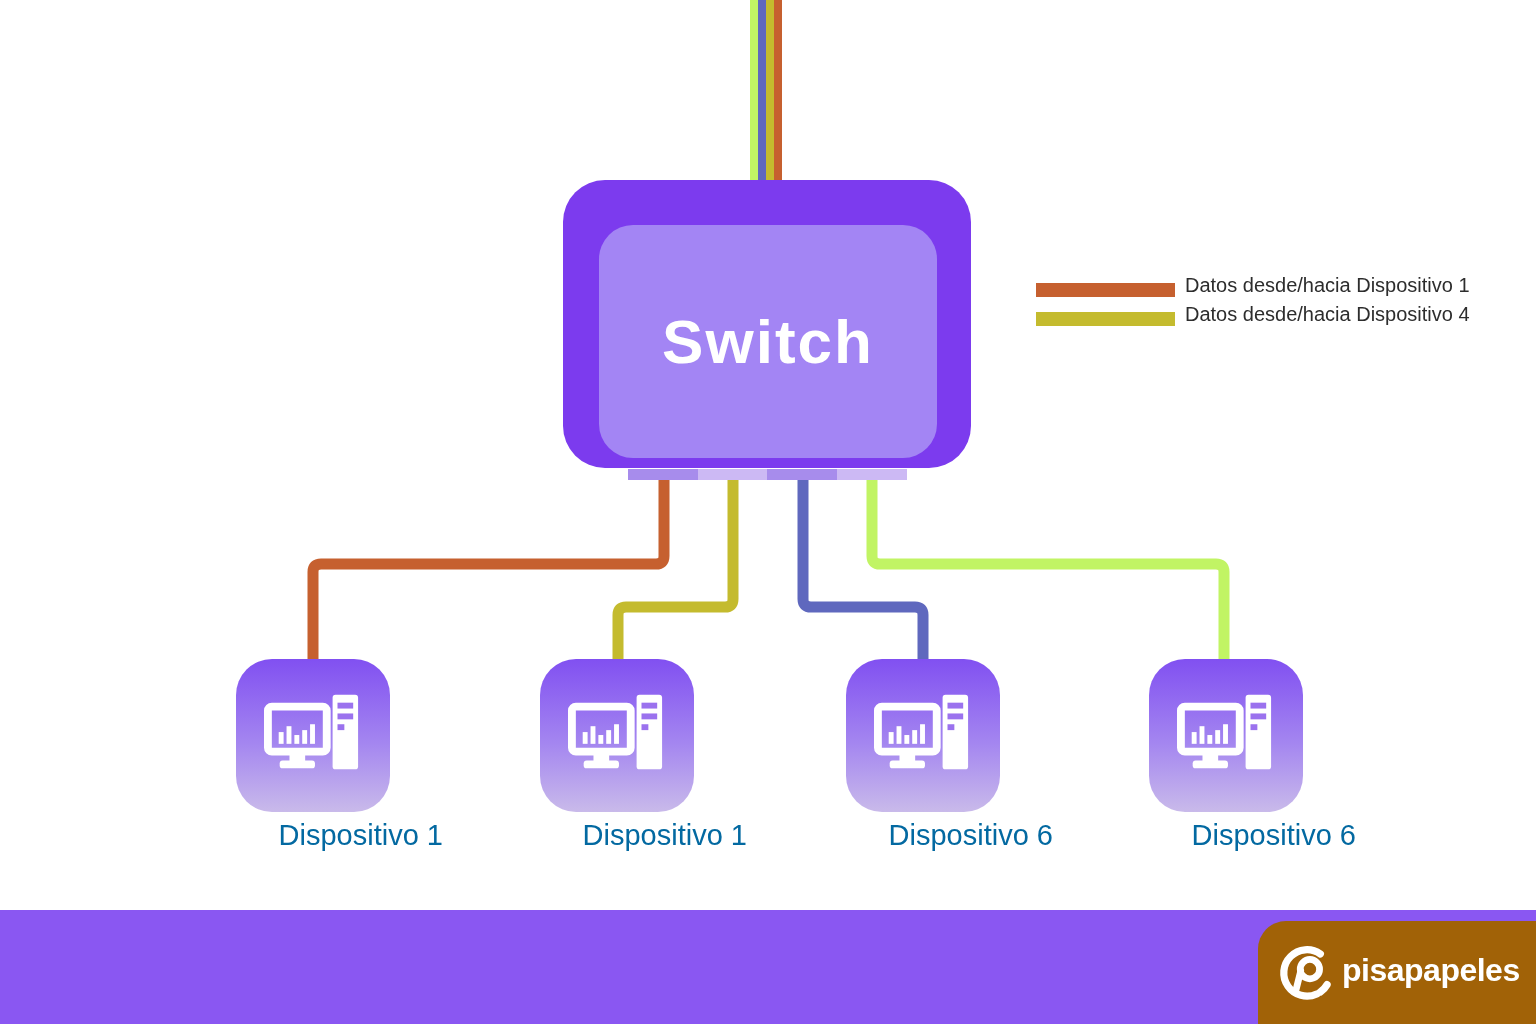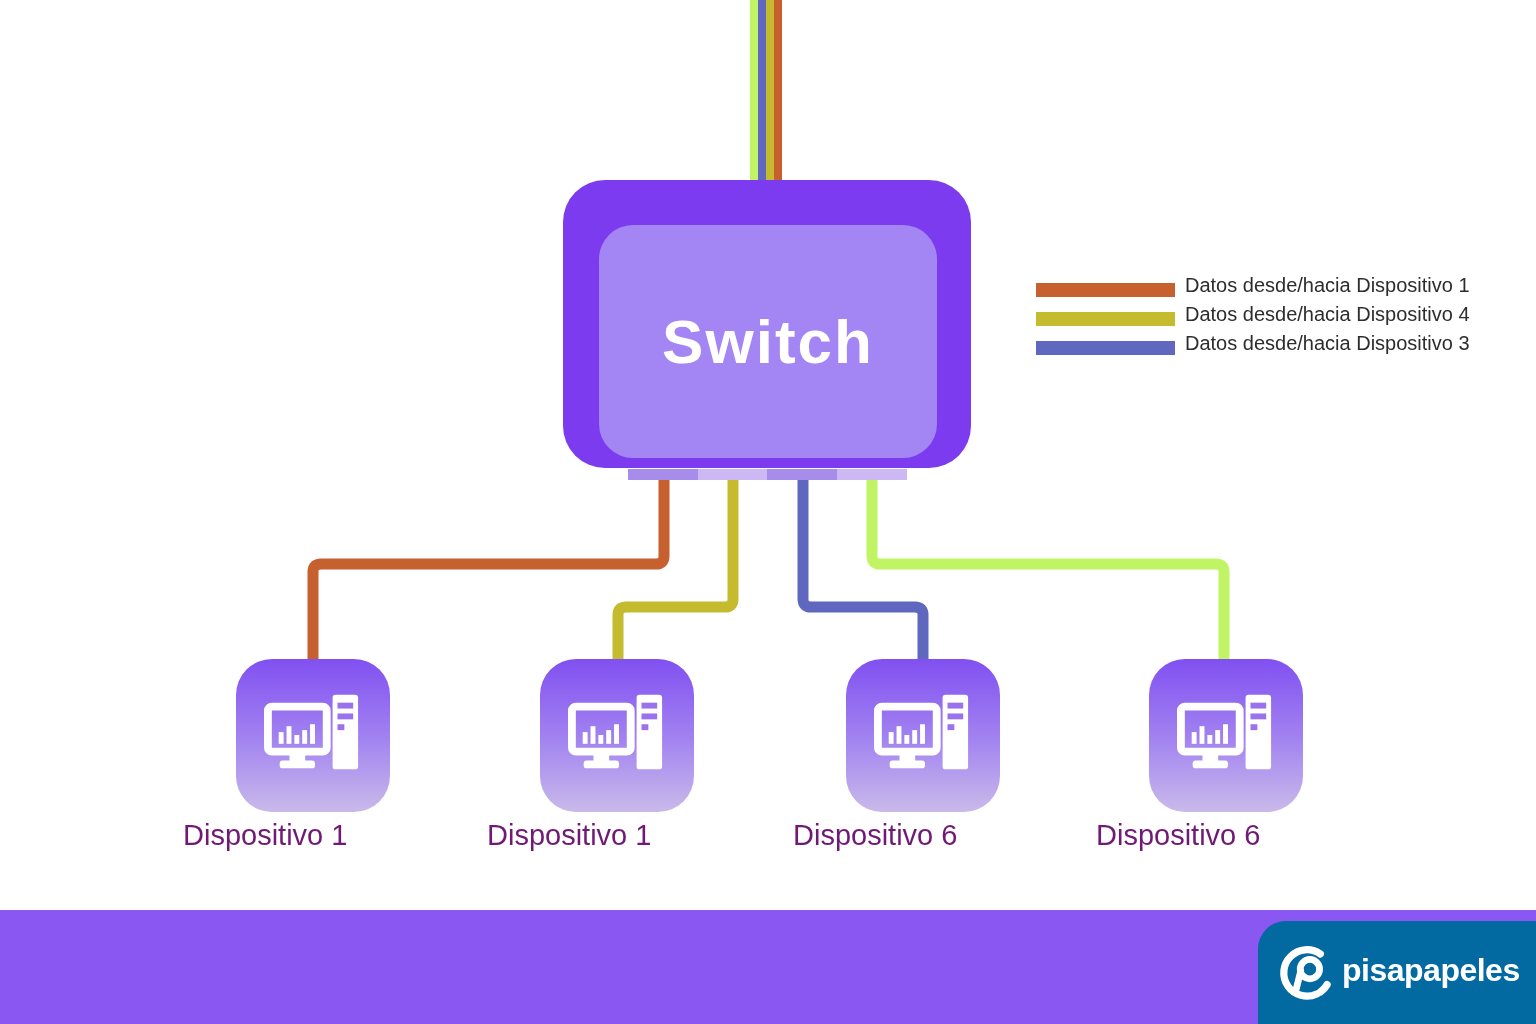--- a/index.html
+++ b/index.html
@@ -35,22 +35,22 @@
   .legend-row { display:flex; align-items:flex-end; height:29px; }
   .legend-swatch { width:139px; height:14px; flex:0 0 139px; }
   .legend-text { margin-left:10px; font-size:20px; color:#2d2d2d; white-space:nowrap; }
 
   
   .device-box {
     position:absolute; top:659px; width:154px; height:153px; border-radius:36px;
     display:flex; align-items:center; justify-content:center;
   }
   .device-label {
-    position:absolute; top:819px; width:260px; text-align:left;
-    font-size:29px; color:#701a75;
+    position:absolute; top:819px; width:260px; text-align:right;
+    font-size:29px; color:#0369a1;
   }
 
   
   .footer-bar { position:absolute; left:0; top:910px; width:1536px; height:114px; }
   .logo-chip {
     position:absolute; right:0; top:11px; width:278px; height:103px;
     border-top-left-radius:28px; display:flex; align-items:center;
   }
   .brand-text {
     color:#ffffff; font-size:32px; font-weight:bold; letter-spacing:-0.5px;
@@ -91,24 +91,20 @@
   </div>
 
   <div class="legend">
     <div class="legend-row">
       <div class="legend-swatch" style="background: rgb(198, 96, 47);"></div>
       <div class="legend-text">Datos desde/hacia Dispositivo 1</div>
     </div>
     <div class="legend-row">
       <div class="legend-swatch" style="background: rgb(196, 187, 46);"></div>
       <div class="legend-text">Datos desde/hacia Dispositivo 4</div>
-    </div>
-    <div class="legend-row">
-      <div class="legend-swatch" style="background: rgb(95, 104, 190);"></div>
-      <div class="legend-text">Datos desde/hacia Dispositivo 3</div>
     </div>
   </div>
 
   <div>
     <div class="device-box" style="left: 236px; background: linear-gradient(rgb(129, 80, 241) 0%, rgb(164, 134, 240) 55%, rgb(201, 186, 234) 100%);">
       <svg width="98" height="86" viewBox="0 0 100 84">
         <rect x="70" y="0" width="26" height="76" rx="3" fill="#ffffff"></rect>
         <rect x="75" y="8" width="16" height="6" fill="#9b72ee"></rect>
         <rect x="75" y="19" width="16" height="6" fill="#9b72ee"></rect>
         <rect x="75" y="30" width="7" height="6" fill="#9b72ee"></rect>
@@ -173,21 +169,21 @@
         <rect x="39" y="36" width="5" height="14" fill="#ffffff"></rect>
         <rect x="47" y="30" width="5" height="20" fill="#ffffff"></rect>
         <rect x="26" y="58" width="16" height="10" fill="#ffffff"></rect>
         <rect x="16" y="67" width="36" height="8" rx="3" fill="#ffffff"></rect>
       </svg>
     </div>
     <div class="device-label" style="left:1096px;">Dispositivo 6</div>
   </div>
 
   <div class="footer-bar" style="background: rgb(138, 87, 242);">
-    <div class="logo-chip" style="background: #0369a1;">
+    <div class="logo-chip" style="background: #a16207;">
       <svg class="logo-mark" width="58" height="58" viewBox="-30 -30 60 60">
         <path d="M 13.8 -19.7 A 24 24 0 1 0 10.1 21.7" fill="none" stroke="#ffffff" stroke-width="7.5" stroke-linecap="round"></path>
         <path d="M 20.8 12 A 24 24 0 0 1 13.8 19.7" fill="none" stroke="#ffffff" stroke-width="7.5" stroke-linecap="round"></path>
         <circle cx="3" cy="-4" r="10" fill="none" stroke="#ffffff" stroke-width="7"></circle>
         <path d="M -6.5 -2 L -11.5 18" fill="none" stroke="#ffffff" stroke-width="7" stroke-linecap="round"></path>
       </svg>
       <div class="brand-text">pisapapeles</div>
     </div>
   </div>
 

